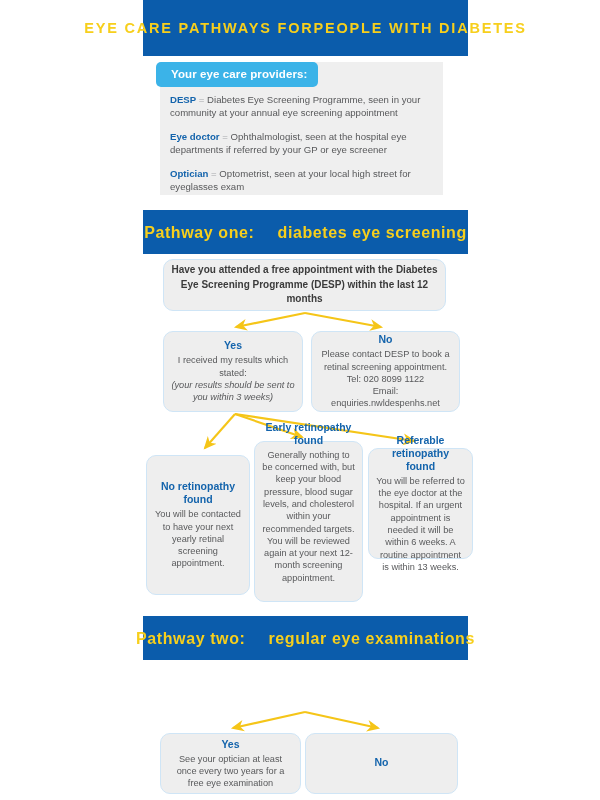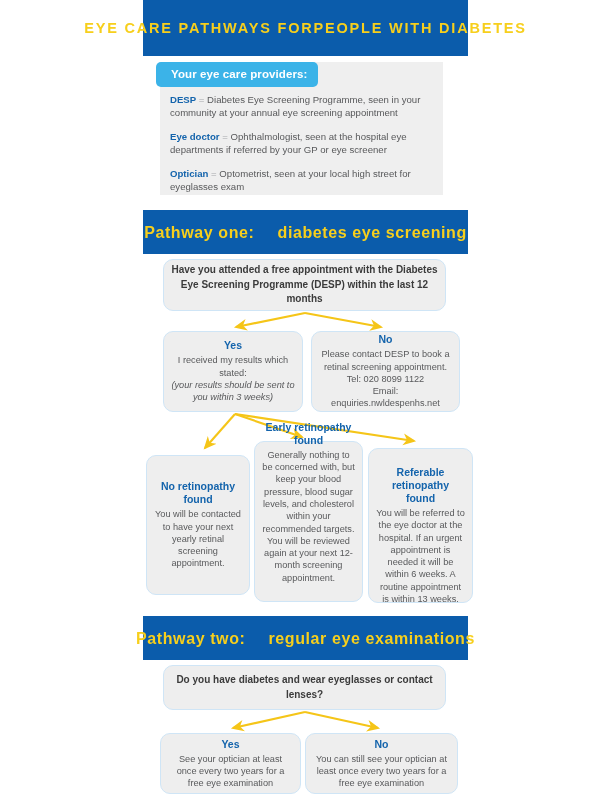--- a/index.html
+++ b/index.html
@@ -134,21 +134,21 @@
     line-height: 12.3px;
   }
 
   
   .q1   { left: 163px; top: 259px; width: 283px; height: 52px; }
   .p1yes{ left: 163px; top: 331px; width: 140px; height: 81px; }
   .p1no { left: 311px; top: 331px; width: 149px; height: 81px; }
 
   .out1 { left: 146px; top: 455px; width: 104px; height: 140px; }
   .out2 { left: 254px; top: 441px; width: 109px; height: 161px; justify-content: flex-end; }
-  .out3 { left: 368px; top: 448px; width: 105px; height: 155px; justify-content: space-between; }
+  .out3 { left: 368px; top: 448px; width: 105px; height: 111px; }
 
   
   .q2    { left: 163px; top: 665px; width: 283px; height: 45px; }
   .p2yes { left: 160px; top: 733px; width: 141px; height: 61px; }
   .p2no  { left: 305px; top: 733px; width: 153px; height: 61px; }
 
   
   .arrows {
     position: absolute;
     left: 0; top: 0;
@@ -239,27 +239,23 @@
   <div class="fbox out3">
     <div class="head">Referable retinopathy found</div>
     <div class="body">You will be referred to the eye doctor at the hospital. If an urgent appointment is needed it will be within 6 weeks. A routine appointment is within 13 weeks.</div>
   </div>
 
   <div class="banner banner-pathway banner-pathway-two">
     <span class="banner-line">Pathway two:</span>
     <span class="banner-line">regular eye examinations</span>
   </div>
 
-  <div class="fbox q2">
-    <div class="q">Do you have diabetes and wear eyeglasses or contact lenses?</div>
-  </div>
 
   <div class="fbox p2yes">
     <div class="head">Yes</div>
     <div class="body">See your optician at least once every two years for a free eye examination</div>
   </div>
 
   <div class="fbox p2no">
     <div class="head">No</div>
-    <div class="body">You can still see your optician at least once every two years for a free eye examination</div>
   </div>
 
 </div>
 
 </body></html>

